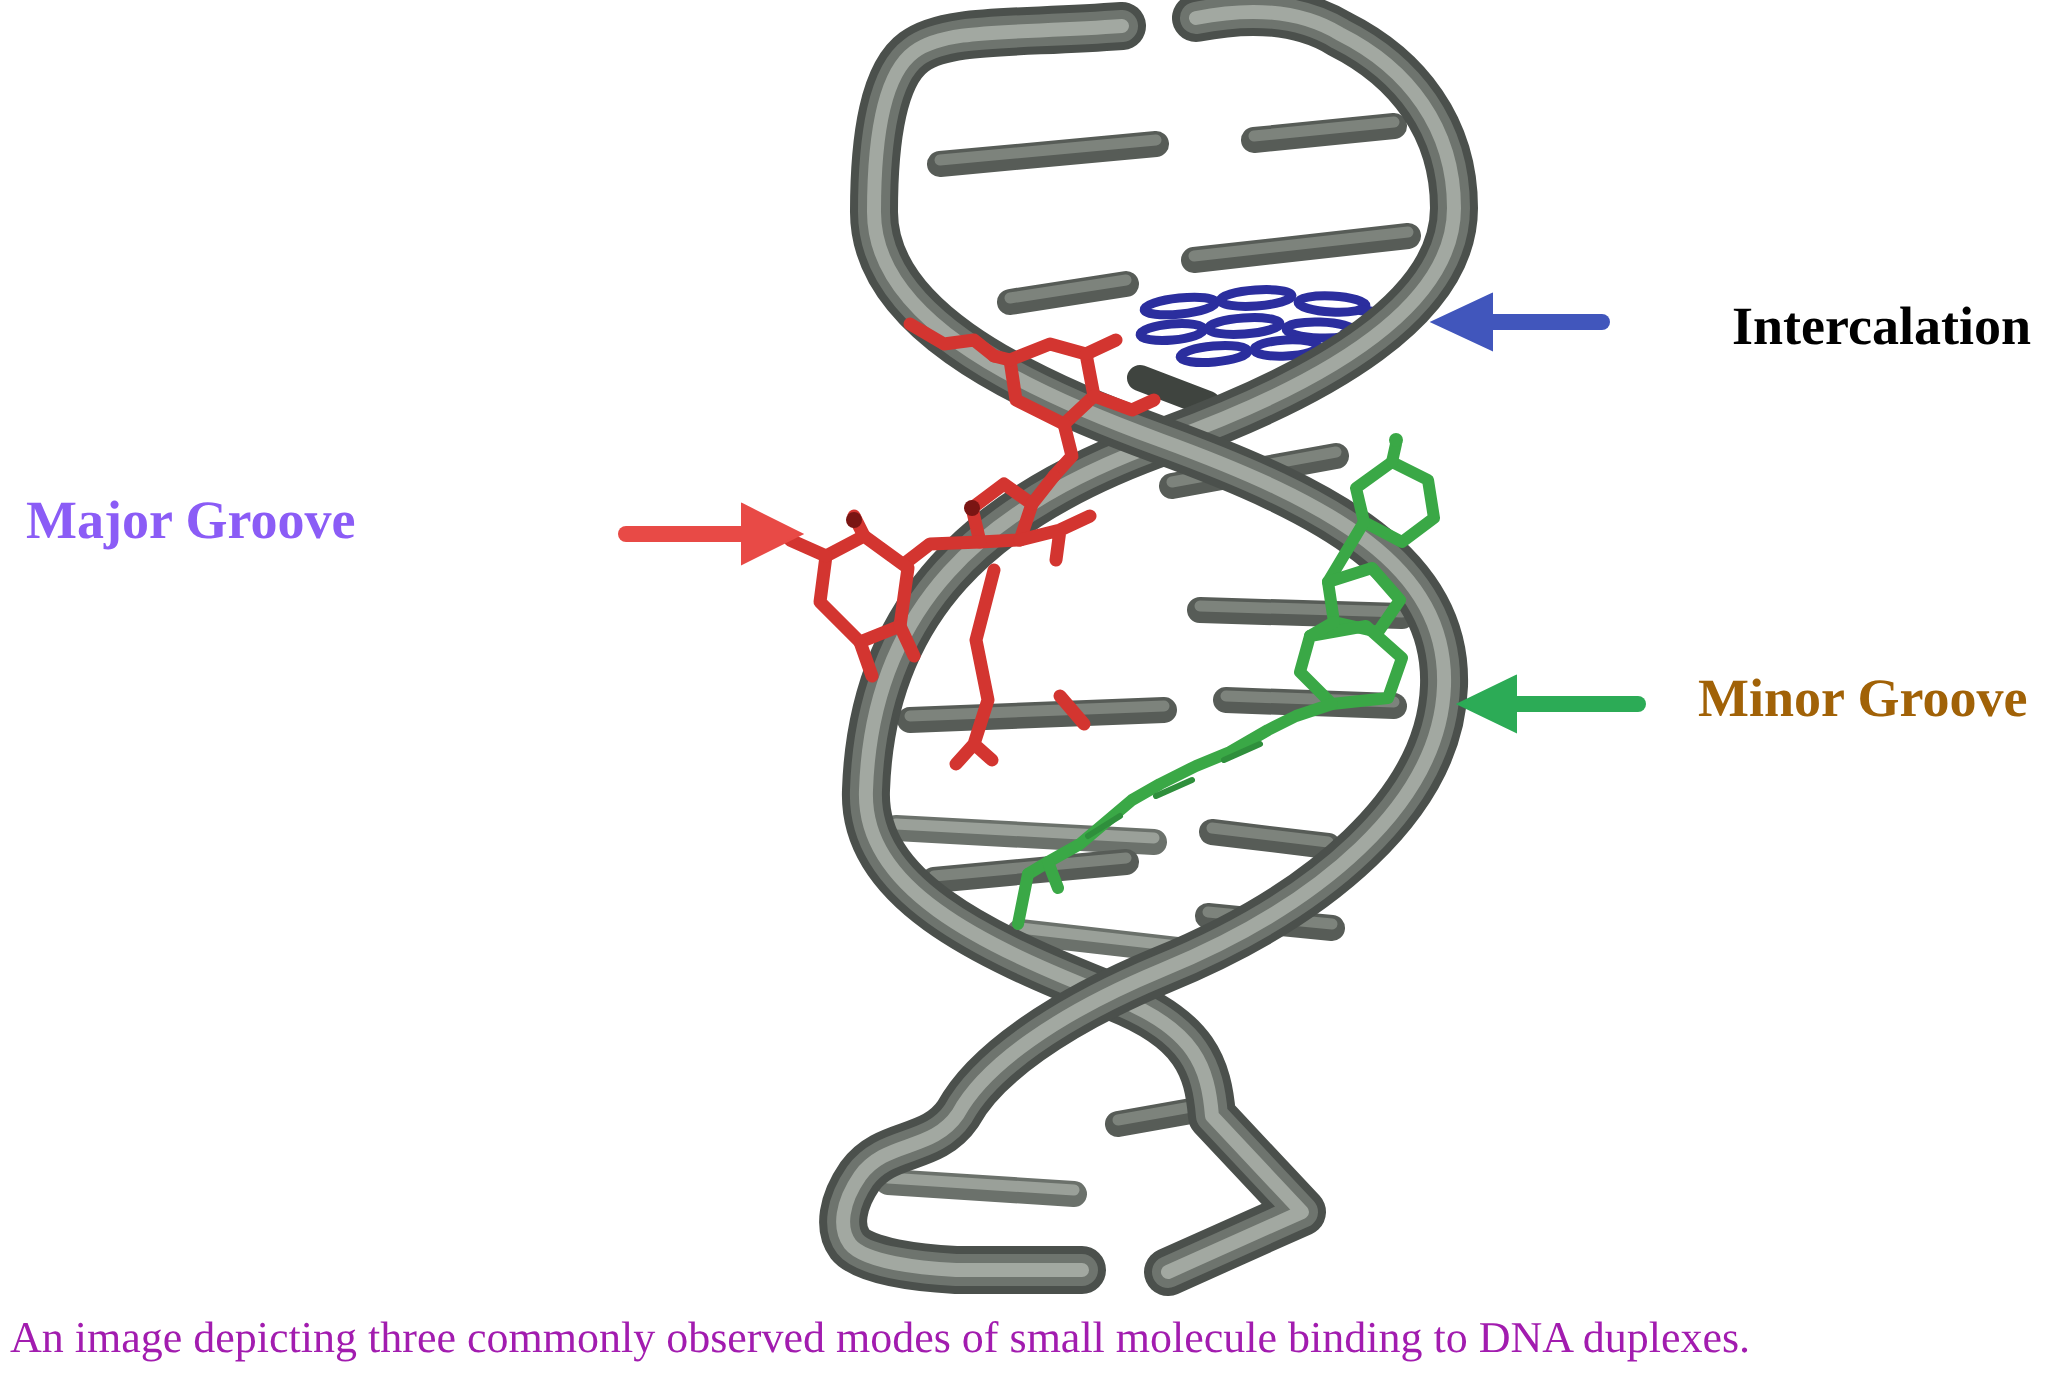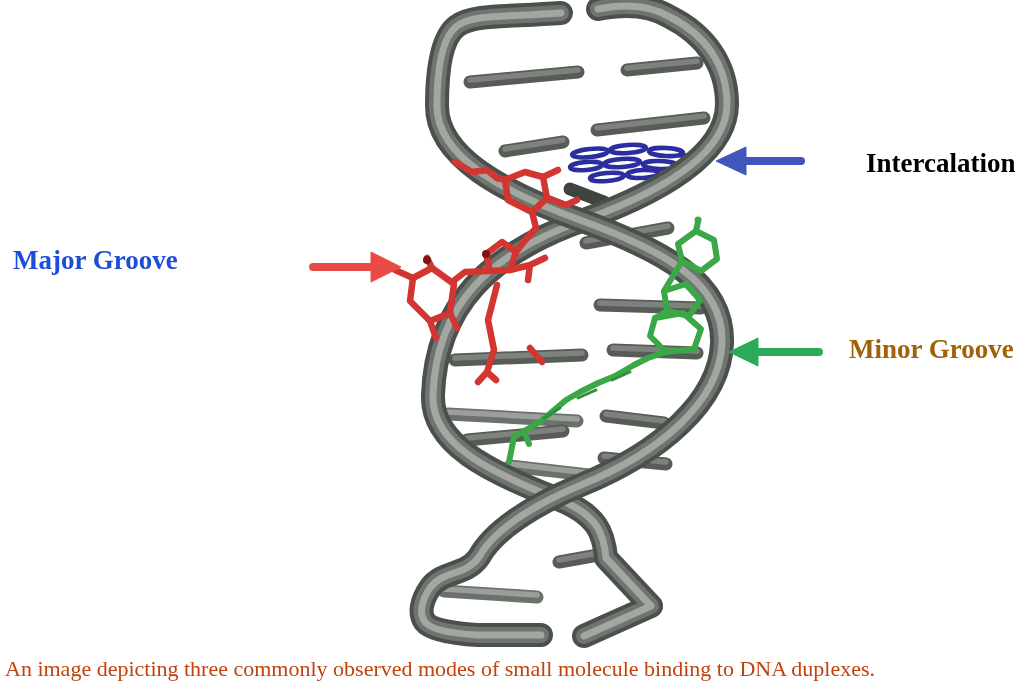--- a/index.html
+++ b/index.html
@@ -2,25 +2,25 @@
 <html><head>
 <meta charset="utf-8">
 <style>
   html,body{margin:0;padding:0;background:#ffffff;}
   #figure{
     position:relative;width:1024px;height:689px;background:#ffffff;
     overflow:hidden;font-family:"Liberation Serif", serif;
   }
   #helix-svg{position:absolute;left:0;top:0;width:1024px;height:689px;}
   .label{position:absolute;font-weight:bold;font-size:27px;line-height:1.05;white-space:nowrap;}
-  .label-major{left:13px;top:246px;color:#1d4ed8;}
+  .label-major{left:13px;top:246px;color:#8b5cf6;}
   .label-inter{left:829px;top:149px;color:#000000;margin-left:37px;}
   .label-minor{left:849px;top:335px;color:#a16207;}
   .caption{
-    position:absolute;left:5px;top:656px;color:#c2410c;
+    position:absolute;left:5px;top:656px;color:#a21caf;
     font-size:22px;line-height:1.2;white-space:nowrap;
   }
   .rung{stroke:#575c57;stroke-width:13;stroke-linecap:round;fill:none;}
   .rung-hi{stroke:#7d837c;stroke-width:5.5;stroke-linecap:round;fill:none;}
   .rung.light{stroke:#6b716b;}
   .rung-hi.light{stroke:#9aa099;}
   .rung.dark{stroke:#3f443f;}
   .tube-outer{stroke:#4b504c;stroke-width:24;fill:none;stroke-linecap:round;stroke-linejoin:round;}
   .tube-mid{stroke:#6e746e;stroke-width:16;fill:none;stroke-linecap:round;stroke-linejoin:round;}
   .tube-core{stroke:#a2a8a1;stroke-width:7;fill:none;stroke-linecap:round;stroke-linejoin:round;}

